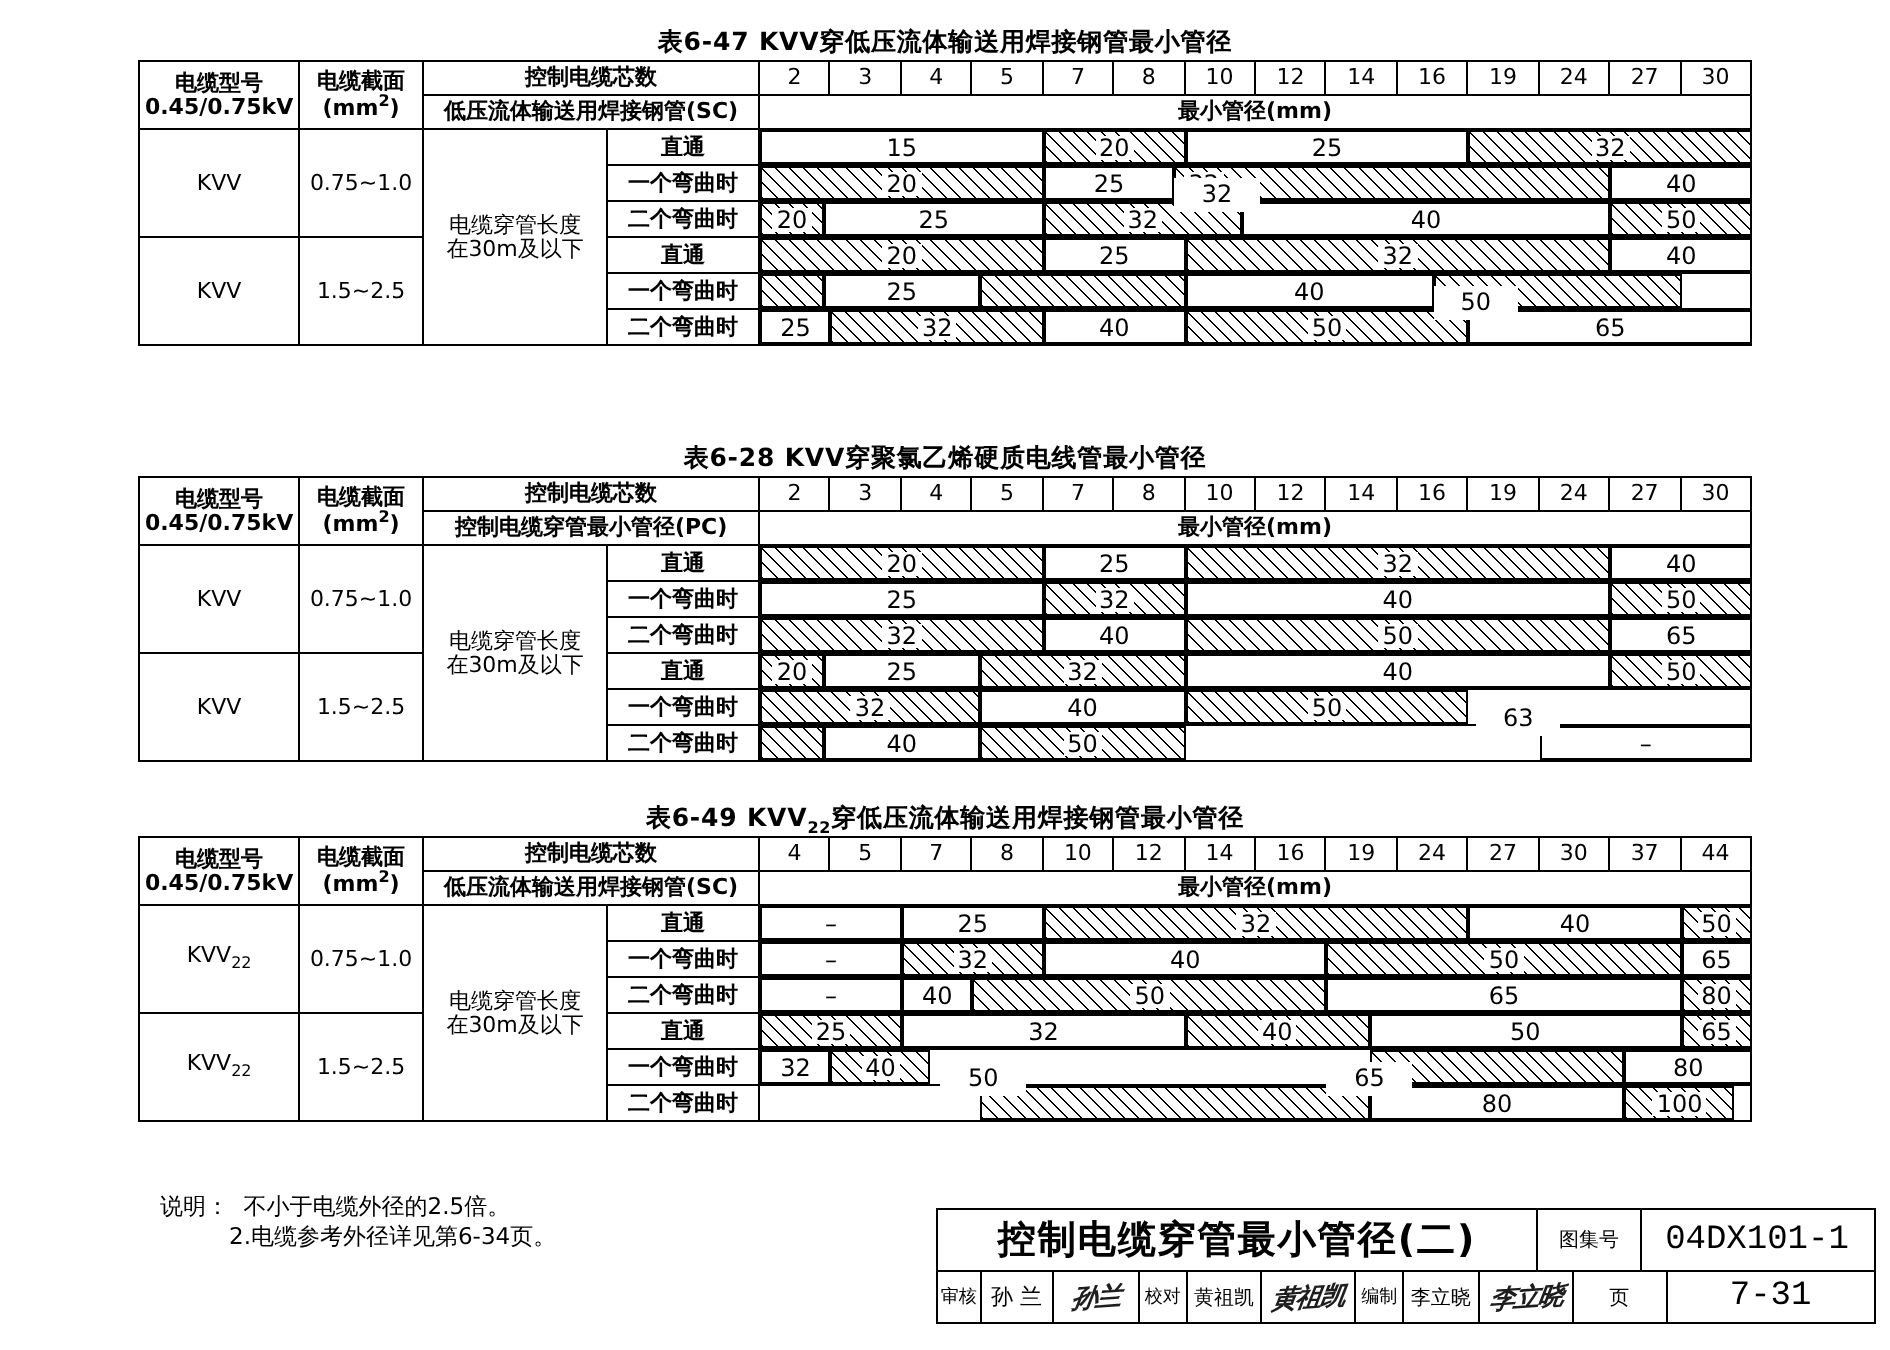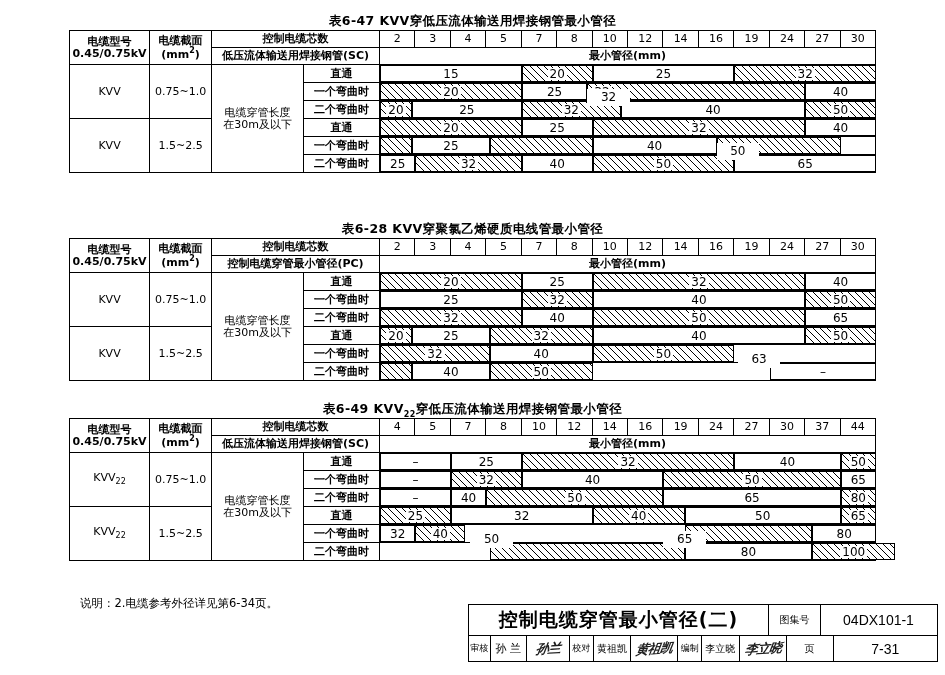--- a/index.html
+++ b/index.html
@@ -83,21 +83,21 @@
   }
   .tb-top{display:flex;height:30px;border-bottom:1px solid #000;}
   .tb-bot{display:flex;height:25px;}
   .tb-cell{
     display:flex;align-items:center;justify-content:center;
     border-right:1px solid #000;box-sizing:border-box;
     font-size:11px;
   }
   .tb-cell:last-child{border-right:none;}
   .tb-main{font-size:19px;font-weight:700;letter-spacing:1px;}
-  .tb-code{font-family:Liberation Sans, sans-serif;font-size:14px;}
+  .tb-code{font-family:Liberation Mono, monospace;font-size:17px;}
   .tb-lbl{font-size:10px;}
   .sig{
     font-family:"DejaVu Serif","Liberation Serif",serif;
     font-style:italic;font-size:13px;font-weight:700;
     transform:skewX(-12deg) rotate(-4deg);
     letter-spacing:-1px;
     opacity:.88;
   }
 </style>
 </head>
@@ -624,32 +624,32 @@
               </td>
             </tr>
             <tr>
               <td class="hdr">二个弯曲时</td>
               <td class="strip" colspan="14">
                 <div class="strip-wrap">
                   <div class="seg hatch" style="left:109.83px;width:194.86px;"></div>
                   <div class="seg" style="left:304.69px;width:127.54px;">
                     <span style="background:#fff;padding:0 2px;line-height:1;">80</span>
                   </div>
-                  <div class="seg hatch" style="left:432.23px;width:83px;">
+                  <div class="seg hatch" style="left:432.23px;width:55px;">
                     <span style="background:#fff;padding:0 2px;line-height:1;">100</span>
                   </div>
                 </div>
               </td>
             </tr>
           </tbody>
         </table>
       </div>
   </div>
 
-  <div class="notes" style="left:80px;top:596px;" id="notes-mount"><div style="display:flex;"><div style="white-space:nowrap;">说明：</div><div><div style="white-space:pre;">2.电缆参考外径详见第6-34页。</div></div></div></div>
+  <div class="notes" style="left:80px;top:596px;" id="notes-mount"><div style="display:flex;"><div style="white-space:nowrap;">说明：</div><div><div style="white-space:pre;">  不小于电缆外径的2.5倍。</div><div style="white-space:pre;">2.电缆参考外径详见第6-34页。</div></div></div></div>
 
   <div class="titleblock" style="left:468px;top:604px;width:470px;height:58px;">
     <div class="tb-top">
       <div class="tb-cell tb-main" style="width:300px;">控制电缆穿管最小管径(二)</div>
       <div class="tb-cell tb-lbl" style="width:52px;">图集号</div>
       <div class="tb-cell tb-code" style="width:115px;">04DX101-1</div>
     </div>
     <div class="tb-bot">
       <div class="tb-cell tb-lbl" style="width:24px;font-size:9px;">审核</div>
       <div class="tb-cell" style="width:40px;font-size:11px;">孙 兰</div>

